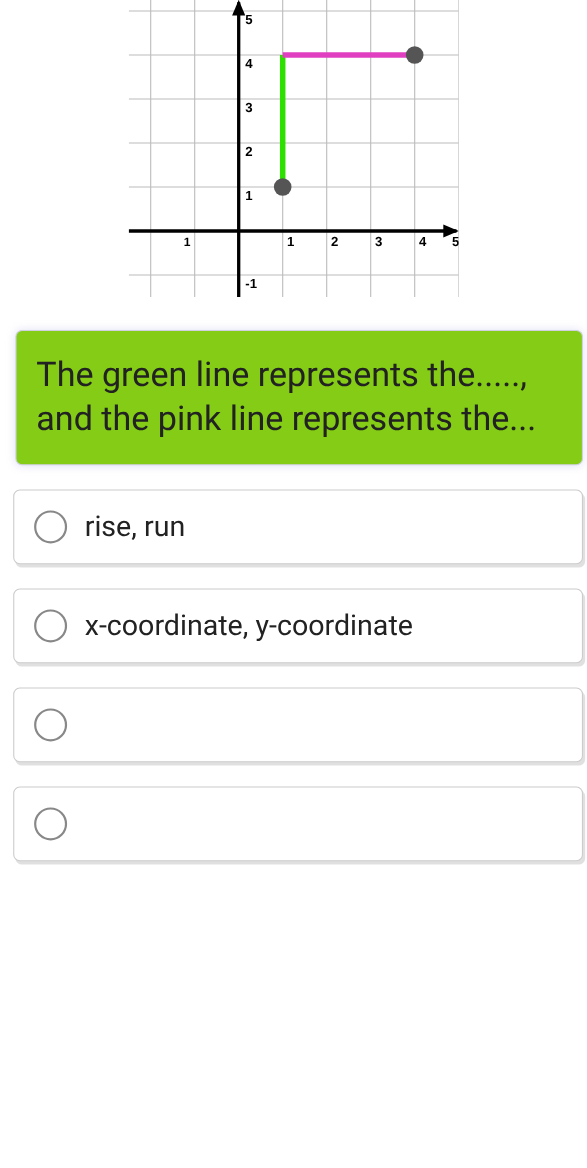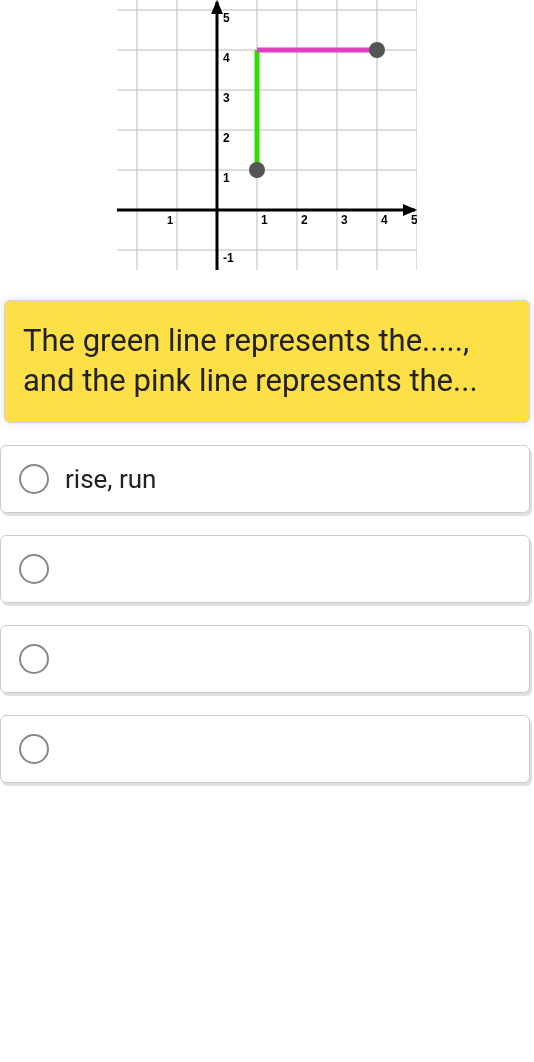--- a/index.html
+++ b/index.html
@@ -14,35 +14,35 @@
   padding: 0 0 30px 0;
 }
 .graph {
   width: 300px;
   height: 270px;
 }
 .question-card {
   border: 1px solid #d0d0e0;
   border-radius: 6px;
   padding: 20px 18px;
-  margin: 0 4px 22px 4px;
+  margin: 0 4px 22px 14px;
   box-shadow: 0 0 8px rgba(180,180,230,0.4);
-  background: #fde047;
+  background: #84cc16;
 }
 .question-text {
   font-size: 31px;
   line-height: 1.3;
   color: #222;
   font-weight: 400;
 }
 .option-card {
   border: 1px solid #ccc;
   border-radius: 6px;
   padding: 18px 18px;
-  margin: 0 4px 22px 0;
+  margin: 0 4px 22px 12px;
   display: flex;
   align-items: center;
   gap: 16px;
   background: #fff;
   box-shadow: 2px 3px 0 rgba(0,0,0,0.12);
   cursor: pointer;
 }
 .radio-circle {
   width: 30px;
   height: 30px;
@@ -118,20 +118,21 @@
   <div class="question-text">The green line represents the....., and the pink line represents the...</div>
 </div>
 
 <div class="option-card">
   <div class="radio-circle"></div>
   <div class="option-label">rise, run</div>
 </div>
 
 <div class="option-card">
   <div class="radio-circle"></div>
+  <div class="option-label">x-coordinate, y-coordinate</div>
 </div>
 
 <div class="option-card">
   <div class="radio-circle"></div>
 </div>
 
 <div class="option-card">
   <div class="radio-circle"></div>
 </div>
 

